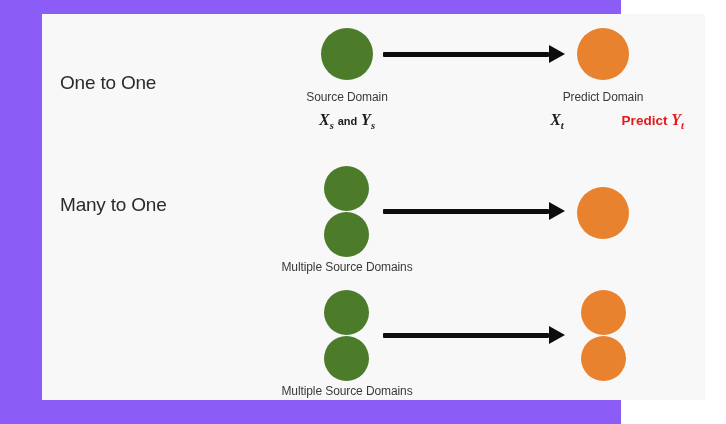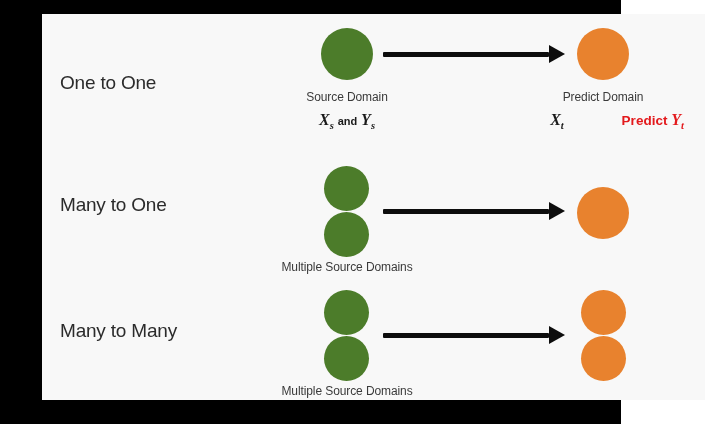--- a/index.html
+++ b/index.html
@@ -10,21 +10,21 @@
   body {
     width: 726px;
     height: 424px;
     overflow: hidden;
     font-family: "Liberation Sans", sans-serif;
   }
   #figure-root {
     position: relative;
     width: 621px;
     height: 424px;
-    background: #000000;
+    background: #8b5cf6;
   }
   
   .canvas {
     position: absolute;
     left: 42px;
     top: 14px;
     width: 663px;
     height: 386px;
     background: #f8f8f8;
   }
@@ -176,21 +176,20 @@
       </div>
 
       <div class="node orange" style="left:535px; top:37px; width:52px; height:52px;"></div>
 
       <div class="caption" style="left:305px; top:110px;">Multiple Source Domains</div>
 
     </div>
 
     <div class="row" id="row-many-to-many">
 
-      <div class="row-label">Many to Many</div>
 
       <div class="node green" style="left:282px; top:12px; width:45px; height:45px;"></div>
       <div class="node green" style="left:282px; top:58px; width:45px; height:45px;"></div>
 
       <div class="arrow" style="left:341px; top:46px; width:182px;">
         <div class="shaft" style="width:166px;"></div>
         <div class="head" style="left:166px;"></div>
       </div>
 
       <div class="node orange" style="left:539px; top:12px; width:45px; height:45px;"></div>

